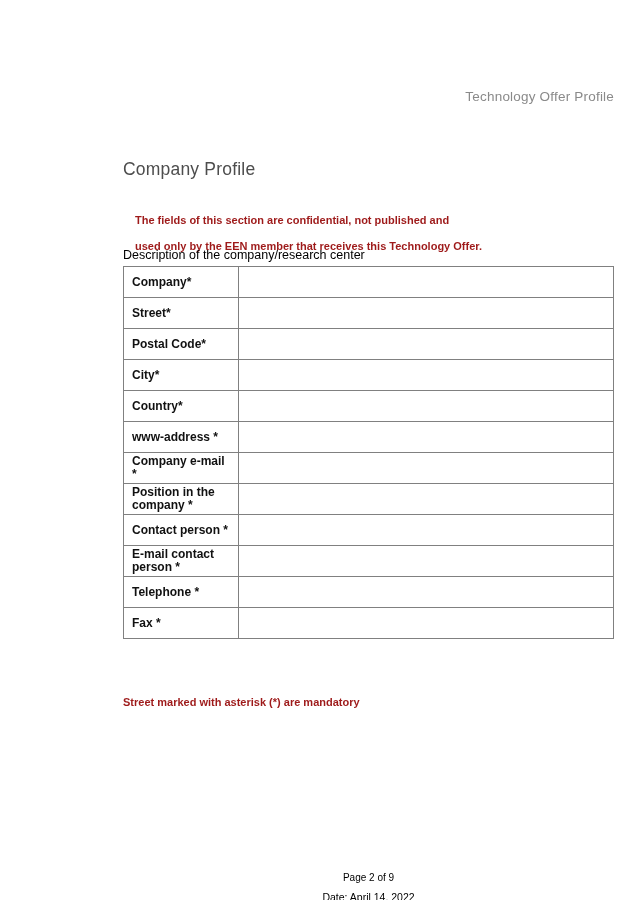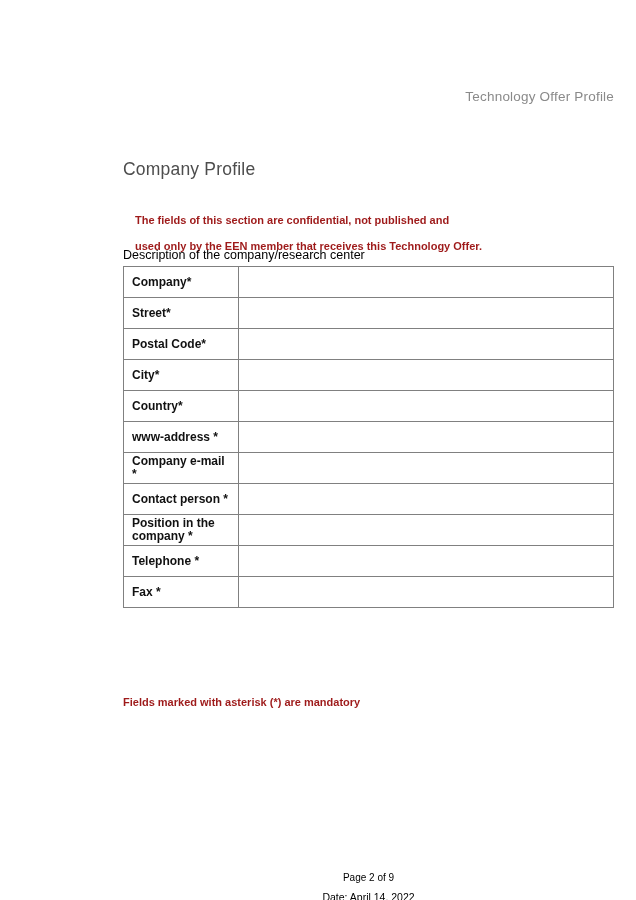--- a/index.html
+++ b/index.html
@@ -132,37 +132,41 @@
       </tr>
         <tr>
         <td class="label-cell">www-address *</td>
         <td class="value-cell"></td>
       </tr>
         <tr>
         <td class="label-cell">Company e-mail *</td>
         <td class="value-cell"></td>
       </tr>
         <tr>
+        <td class="label-cell">Position in the company *</td>
+        <td class="value-cell"></td>
+      </tr>
+        <tr>
         <td class="label-cell">Contact person *</td>
         <td class="value-cell"></td>
       </tr>
         <tr>
-        <td class="label-cell">Position in the company *</td>
+        <td class="label-cell">E-mail contact person *</td>
         <td class="value-cell"></td>
       </tr>
         <tr>
         <td class="label-cell">Telephone *</td>
         <td class="value-cell"></td>
       </tr>
         <tr>
         <td class="label-cell">Fax *</td>
         <td class="value-cell"></td>
       </tr>
       </tbody>
   </table>
 
-  <div class="mandatory-note">Fields marked with asterisk (*) are mandatory</div>
+  <div class="mandatory-note">Street marked with asterisk (*) are mandatory</div>
 
   <div class="footer-page">Page 2 of 9</div>
 
   <div class="footer-date">Date: April 14, 2022</div>
 
 </div>
 
 </body></html>

